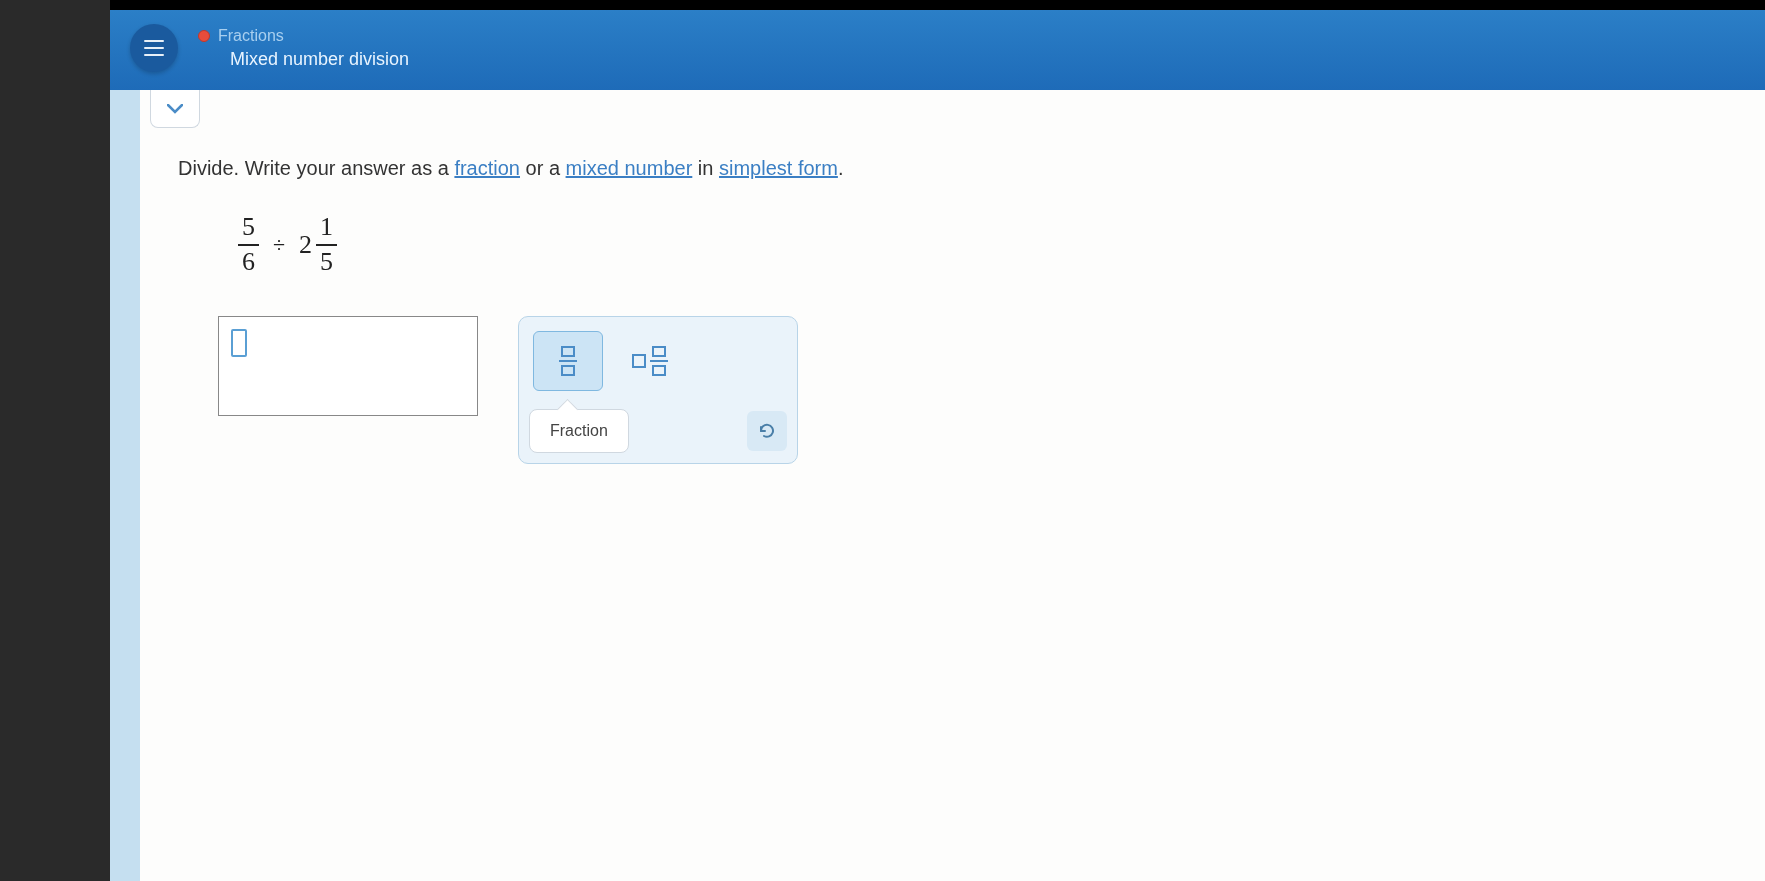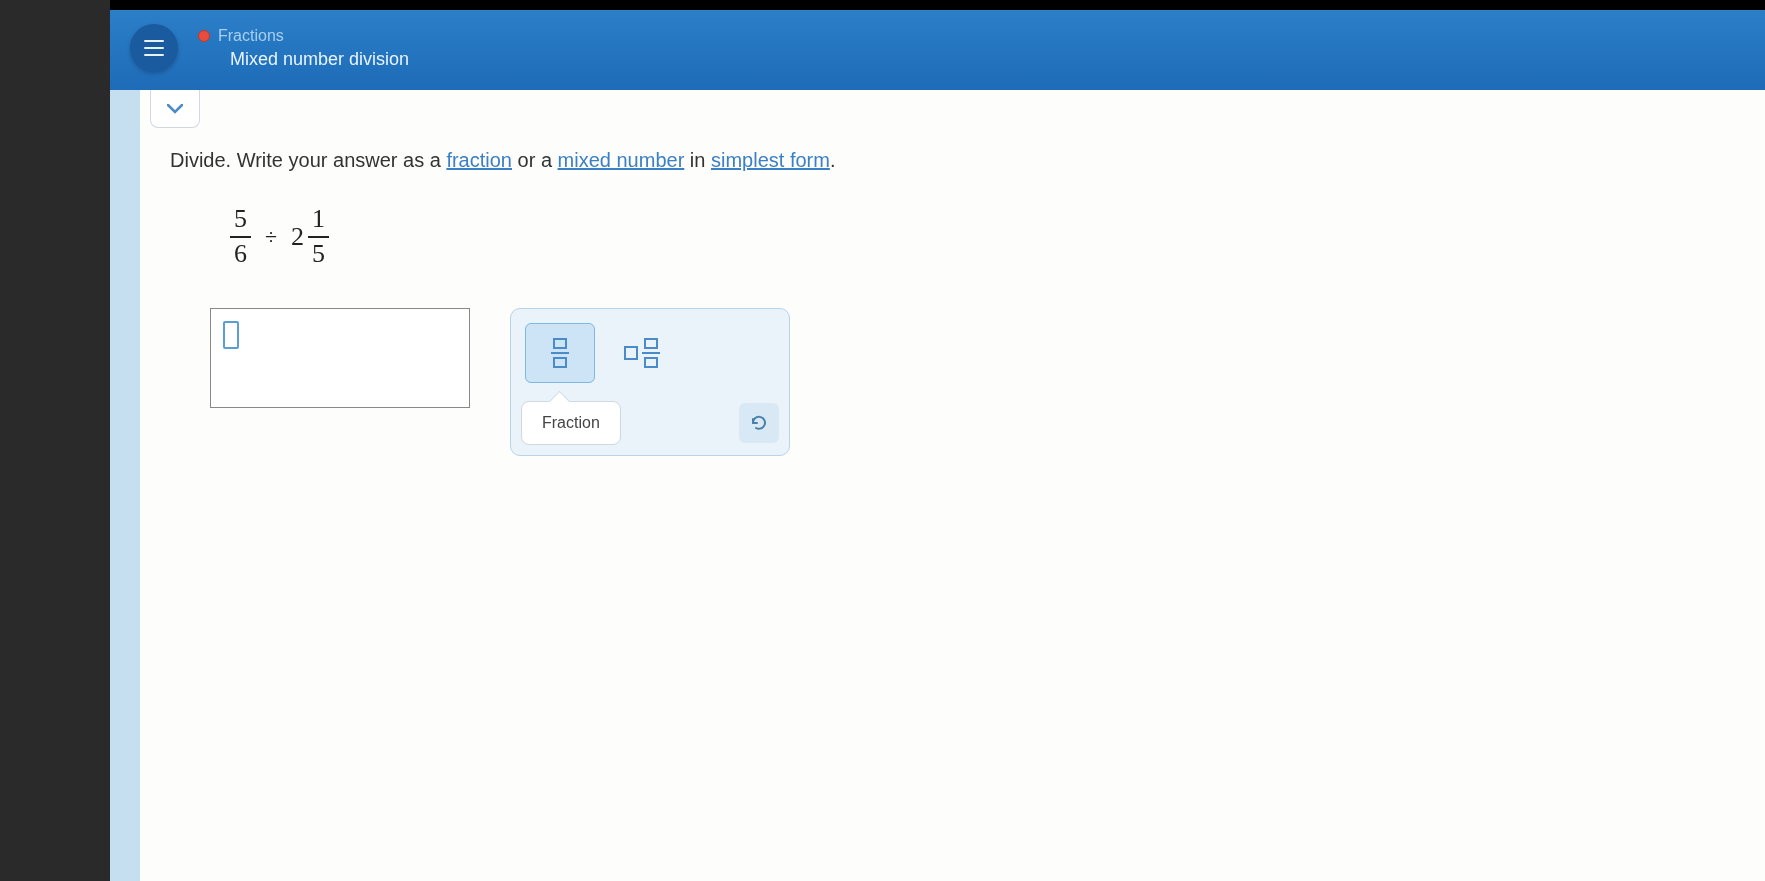--- a/index.html
+++ b/index.html
@@ -101,21 +101,21 @@
     }
     
     .left-gutter {
       width: 30px;
       background: #c5dff0;
     }
     
     .main-content {
       flex: 1;
       background: #fdfdfc;
-      padding: 0;
+      padding: 8px;
       position: relative;
     }
     
     .collapse-tab {
       position: absolute;
       left: 10px;
       top: 0;
       width: 50px;
       height: 38px;
       background: #fff;

